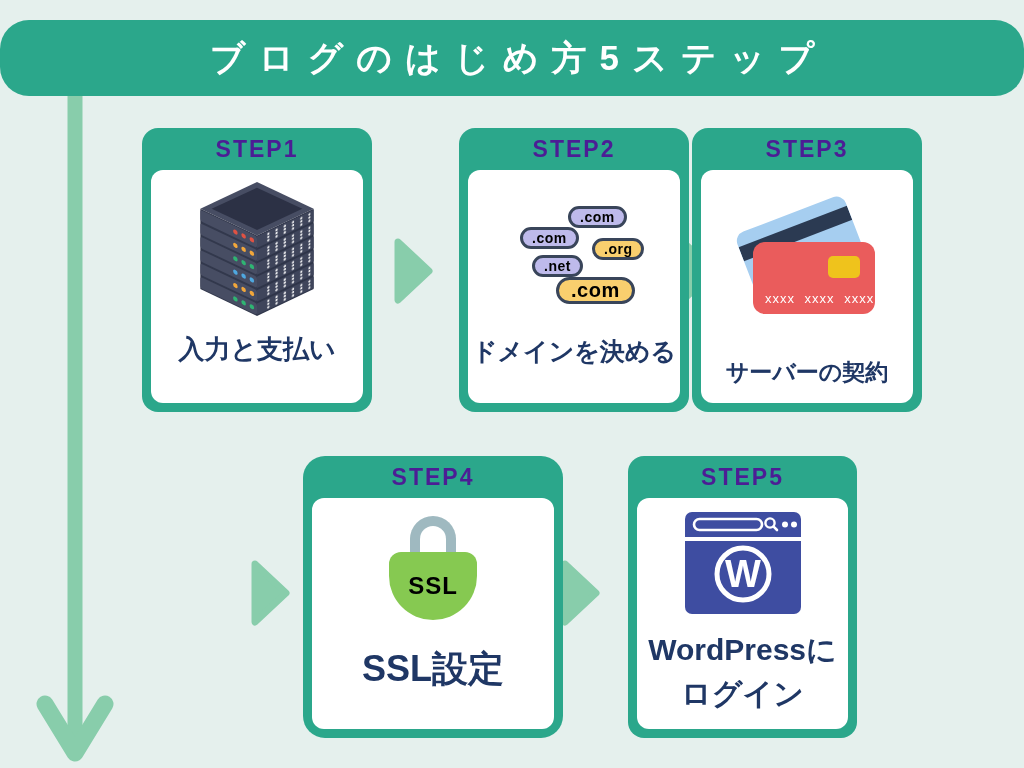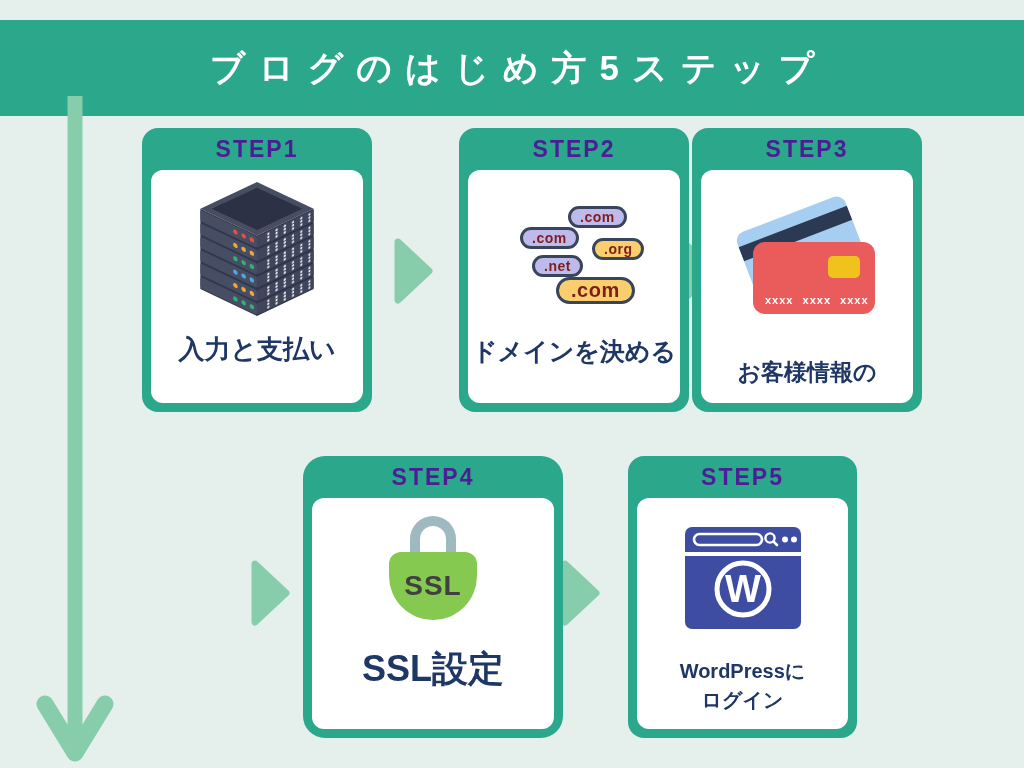--- a/index.html
+++ b/index.html
@@ -7,23 +7,23 @@
   body {
     position:relative;
     width:1024px; height:768px;
     background:#E5F0ED;
     overflow:hidden;
     font-family:"Liberation Sans","DejaVu Sans",sans-serif;
   }
 
   
   .banner {
-    position:absolute; left:0; top:20px; width:1024px; height:96px;
+    position:absolute; left:0; top:20px; width:1024px; height:76px;
     background:#2BA78B;
-    display:flex; align-items:center; justify-content:center;
+    display:flex; align-items:center; justify-content:center;border-radius:29px;
   }
   .banner h1 {
     color:#fff; font-size:35px; font-weight:700;
     letter-spacing:13px; padding-left:13px; white-space:nowrap;
   }
 
   
   .flow-arrow { position:absolute; left:36px; top:96px; }
 
   
@@ -67,21 +67,21 @@
   #tri-2 { left:679px; top:238px; }
   #tri-3 { left:251px; top:560px; }
   #tri-4 { left:561px; top:560px; }
 
   
   .pill {
     position:absolute;
     border:3px solid #39455A; border-radius:99px;
     padding:0 9px; height:22px;
     display:flex; align-items:center; justify-content:center;
-    font-weight:800; font-size:14px; color:#7f1d1d;
+    font-weight:800; font-size:14px; color:#000000;
     letter-spacing:0.5px;
   }
   .pill-lavender { background:#BEBAEB; }
   .pill-yellow   { background:#F9CF6E; }
   #pill-1 { left:100px; top:36px; }
   #pill-2 { left:52px;  top:57px; }
   #pill-3 { left:124px; top:68px; }
   #pill-4 { left:64px;  top:85px;text-align:center; }
   #pill-5 { left:88px;  top:107px; height:27px; font-size:20px; padding:0 12px; }
 
@@ -96,38 +96,38 @@
   .cc-front {
     position:absolute; left:16px; top:38px; width:122px; height:72px;
     background:#EA5C5C; border-radius:12px;
   }
   .cc-chip {
     position:absolute; right:15px; top:14px; width:32px; height:22px;
     background:#EFC31C; border-radius:5px;
   }
   .cc-num {
     position:absolute; left:12px; bottom:8px;
-    color:#fff; font-size:11px; font-weight:700;
+    color:#fff; font-size:13px; font-weight:400;
     letter-spacing:1px; word-spacing:5px; white-space:nowrap;
   }
 
   
   .lock-wrap { position:relative; width:88px; height:104px; margin-top:-4px; }
   .lock-shackle {
     position:absolute; left:50%; transform:translateX(-50%); top:0;
     width:46px; height:42px;
     border:10px solid #9FB9C0; border-bottom:none;
     border-radius:23px 23px 0 0;
   }
   .lock-body {
     position:absolute; left:0; top:36px; width:88px; height:68px;
     background:#86C951; border-radius:12px 12px 44px 44px;
     display:flex; align-items:center; justify-content:center;
   }
-  .lock-text { color:#404040; font-size:28px; font-weight:800; letter-spacing:1px; }
+  .lock-text { color:#000000; font-size:24px; font-weight:800; letter-spacing:1px; }
 
   
   .svg-icon { display:block; }
 </style>
 </head>
 <body>
 
 <div class="banner">
   <h1>ブログのはじめ方5ステップ</h1>
 </div>
@@ -233,21 +233,21 @@
         <div class="cc-back">
           <div class="cc-stripe"></div>
         </div>
         <div class="cc-front">
           <div class="cc-chip"></div>
           <div class="cc-num">xxxx xxxx xxxx</div>
         </div>
       </div>
     </div>
     <div class="label label-2line">
-      <div>お客様情報の</div>
+      <div>サーバーの契約</div>
     </div>
   </div>
 </div>
 
 <div class="card" id="card-step4">
   <div class="card-head">STEP4</div>
   <div class="card-body">
     <div class="icon-wrap">
       <div class="lock-wrap">
         <div class="lock-shackle"></div>
@@ -273,18 +273,18 @@
           <line x1="88.6" y1="14.6" x2="92" y2="18" stroke="#ffffff" stroke-width="2.6" stroke-linecap="round"></line>
         </g>
         <circle cx="100" cy="12.5" r="3" fill="#ffffff"></circle>
         <circle cx="109" cy="12.5" r="3" fill="#ffffff"></circle>
         <g>
           <circle cx="58" cy="62" r="26" fill="none" stroke="#ffffff" stroke-width="5"></circle>
           <text x="58" y="75" text-anchor="middle" font-size="38" font-weight="bold" fill="#ffffff" font-family="Liberation Sans, sans-serif">W</text>
         </g>
       </svg>
     </div>
-    <div class="label label-2line" style="font-size:20px;">
+    <div class="label label-2line" style="font-size:30px;">
       <div>WordPressに</div>
       <div>ログイン</div>
     </div>
   </div>
 </div>
 
 </body></html>

